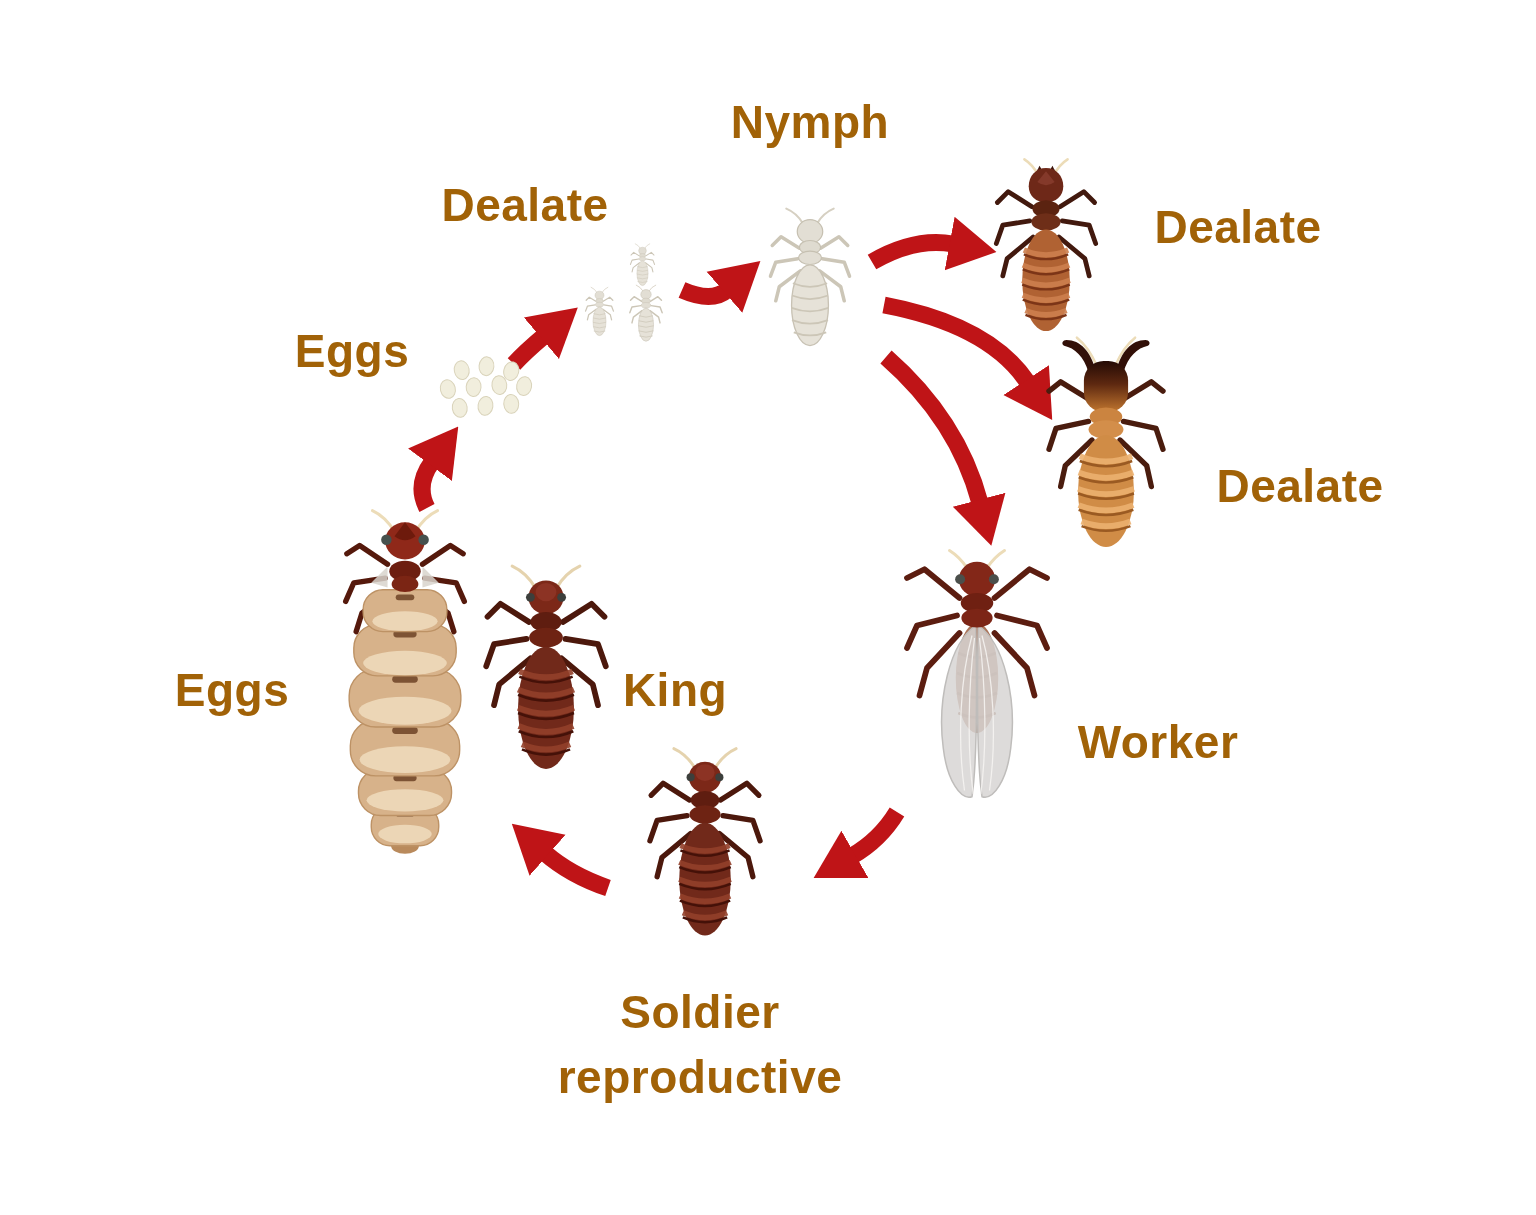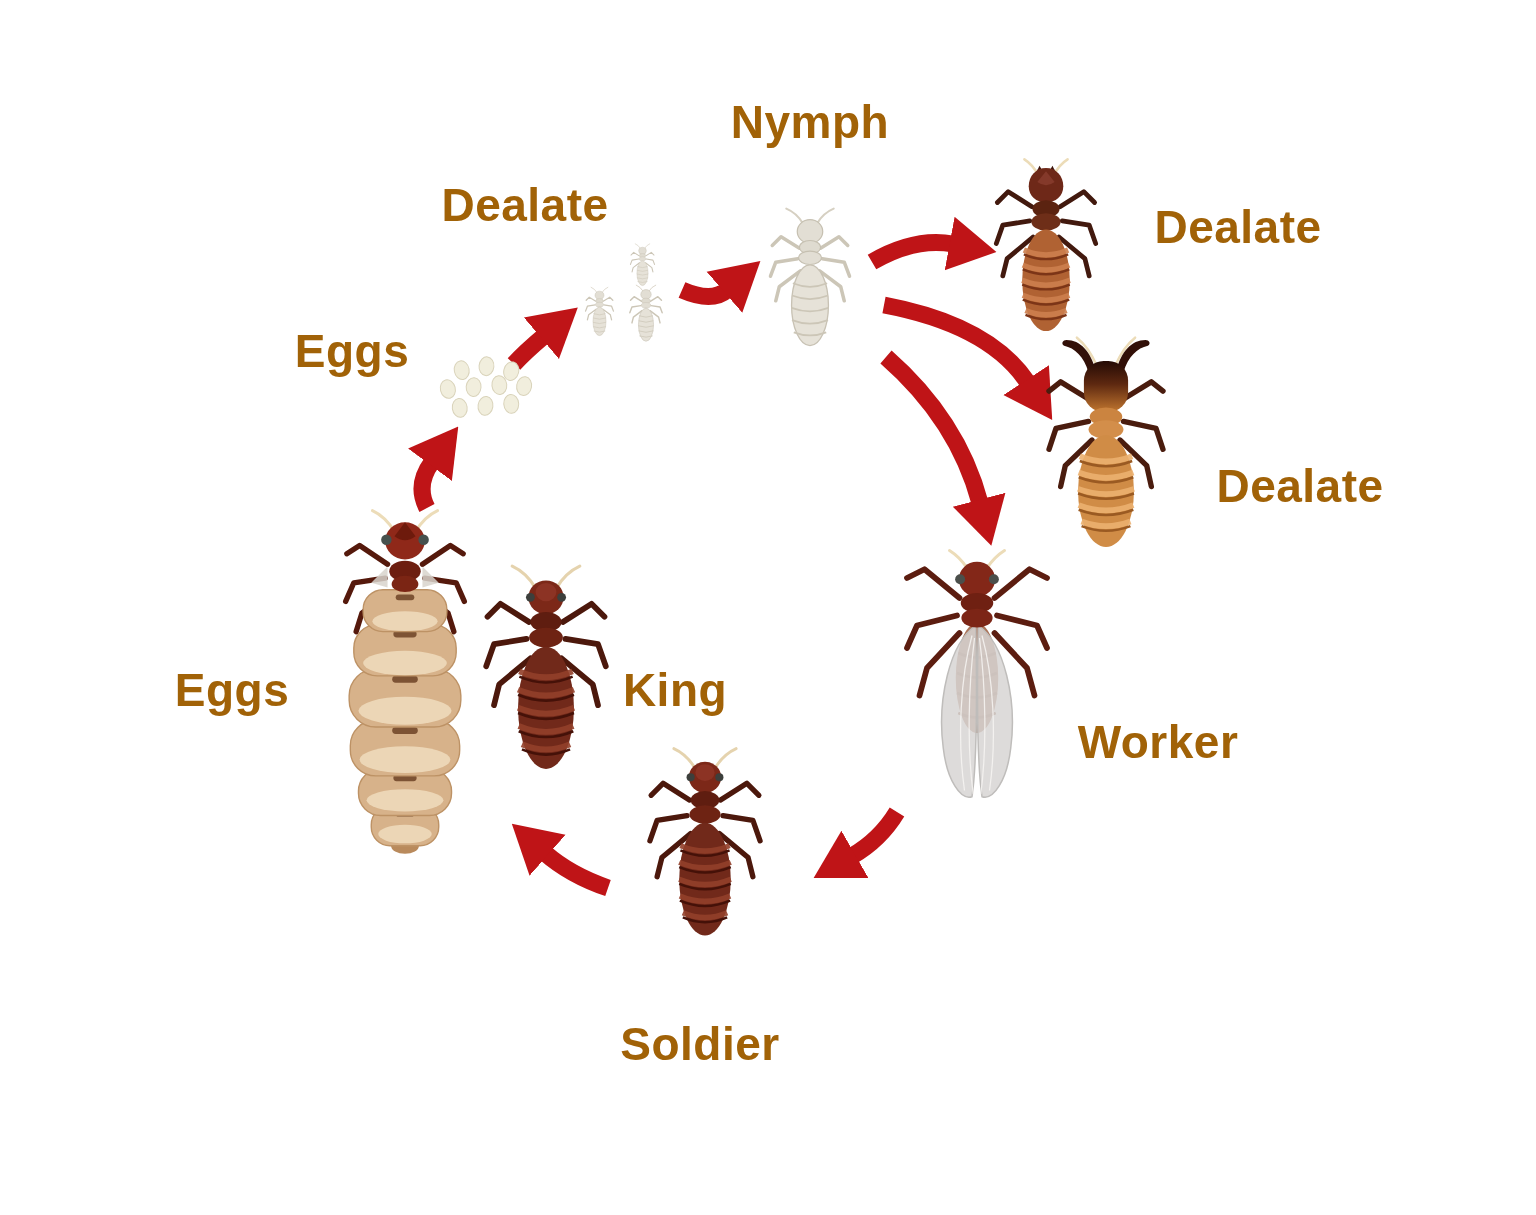--- a/index.html
+++ b/index.html
@@ -331,15 +331,16 @@
   <div class="stage-label" style="left:810px; top:122px">Nymph</div>
   <div class="stage-label" style="left:525px; top:205px">Dealate</div>
   <div class="stage-label" style="left:352px; top:351px">Eggs</div>
   <div class="stage-label" style="left:1238px; top:227px">Dealate</div>
   <div class="stage-label" style="left:1300px; top:486px">Dealate</div>
   <div class="stage-label" style="left:1158px; top:742px">Worker</div>
   <div class="stage-label" style="left:675px; top:690px">King</div>
   <div class="stage-label" style="left:232px; top:690px">Eggs</div>
   <div class="stage-label two-line" style="left:700px; top:1045px">
     <div>Soldier</div>
+    <div>reproductive</div>
   </div>
 
 </div>
 
 </body></html>

